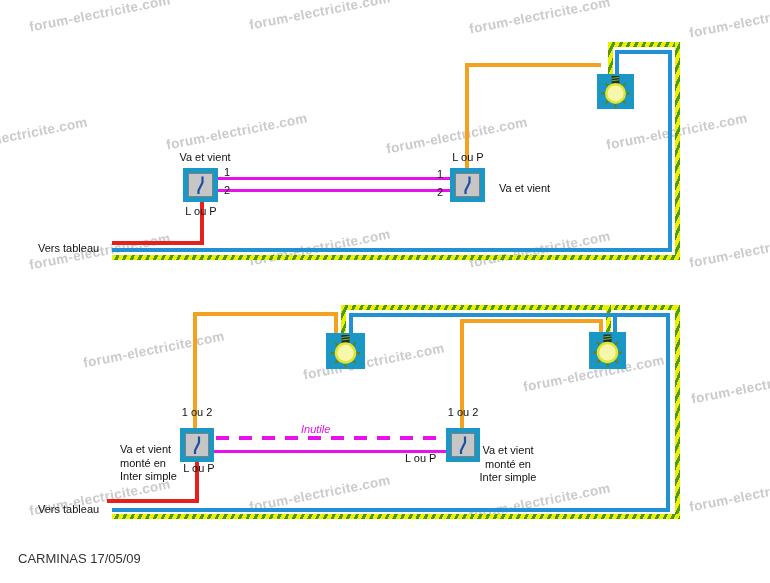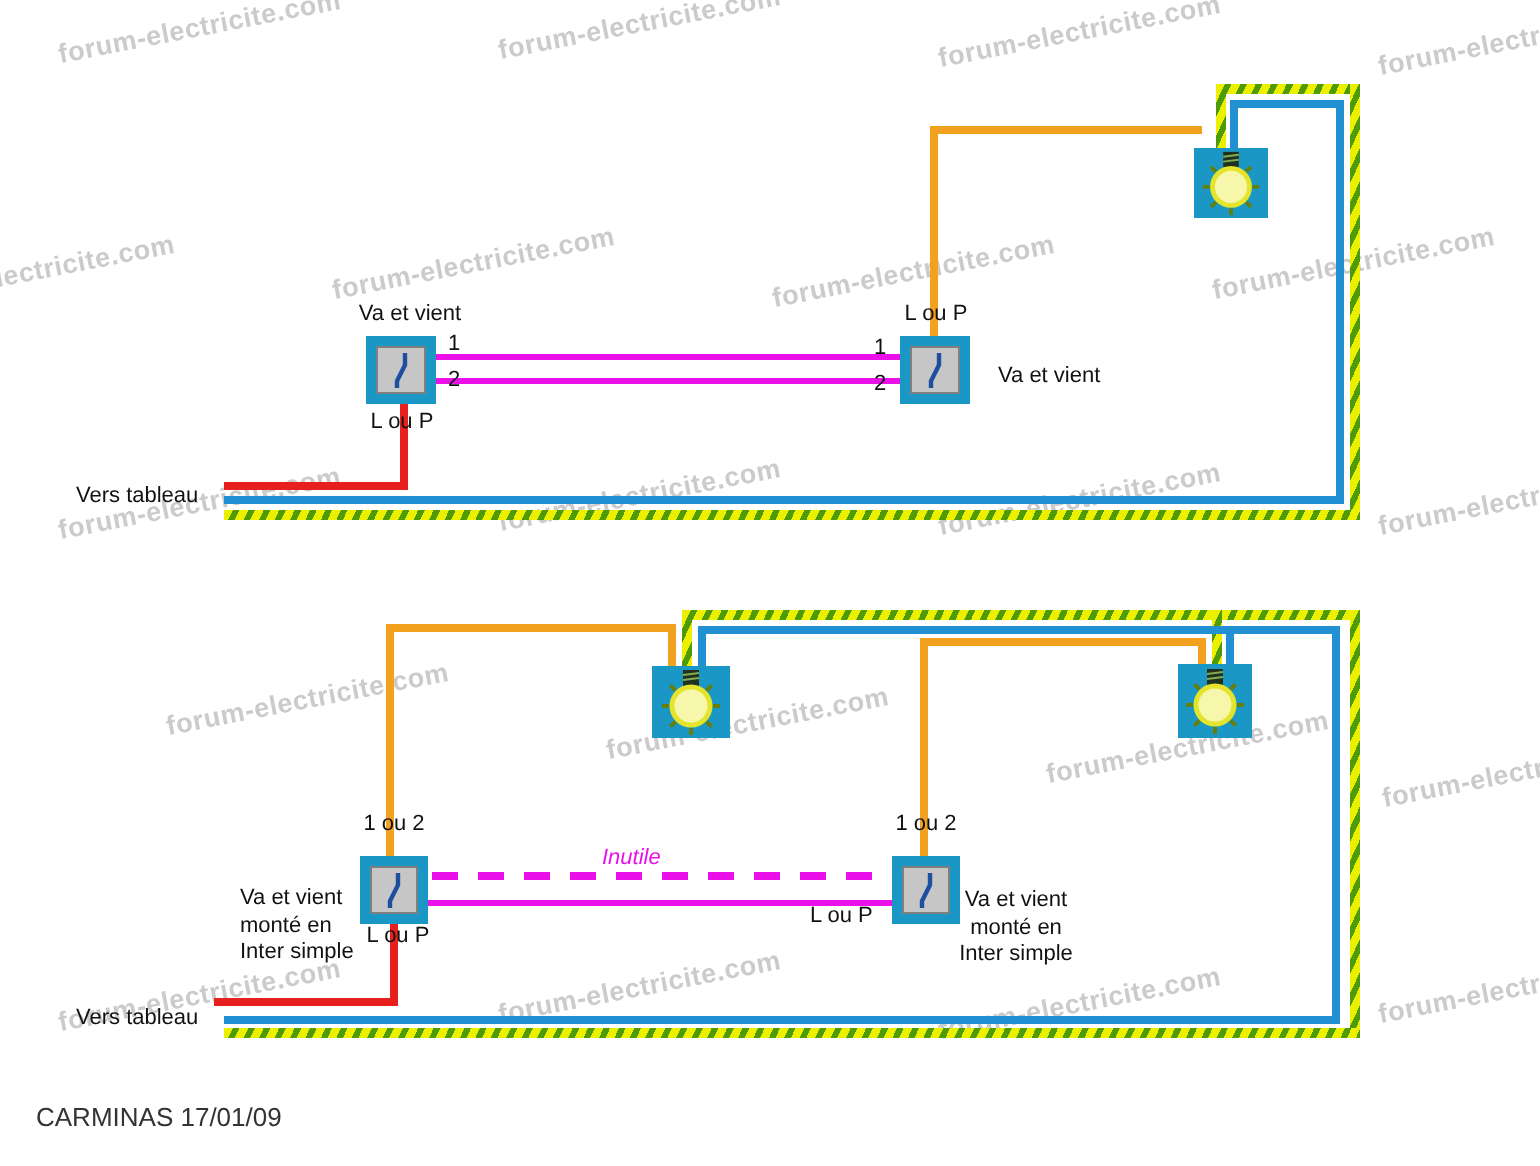--- a/index.html
+++ b/index.html
@@ -212,15 +212,15 @@
   <span class="lbl bold center" style="left:443px;top:406px;width:40px;">1 ou 2</span>
   <span class="lbl bold" style="left:405px;top:452px;">L ou P</span>
   <div class="lbl multiline center" style="left:478px;top:444px;width:60px;">
     <div>Va et vient</div>
     <div>monté en</div>
     <div>Inter simple</div>
   </div>
   <span class="lbl mag-text" style="left:301px;top:423px;">Inutile</span>
   <span class="lbl" style="left:38px;top:503px;">Vers tableau</span>
 
-  <span class="credit" style="left:18px;top:551px;">CARMINAS 17/01/09</span>
+  <span class="credit" style="left:18px;top:551px;">CARMINAS 17/05/09</span>
 
 </div>
 
 </body></html>

